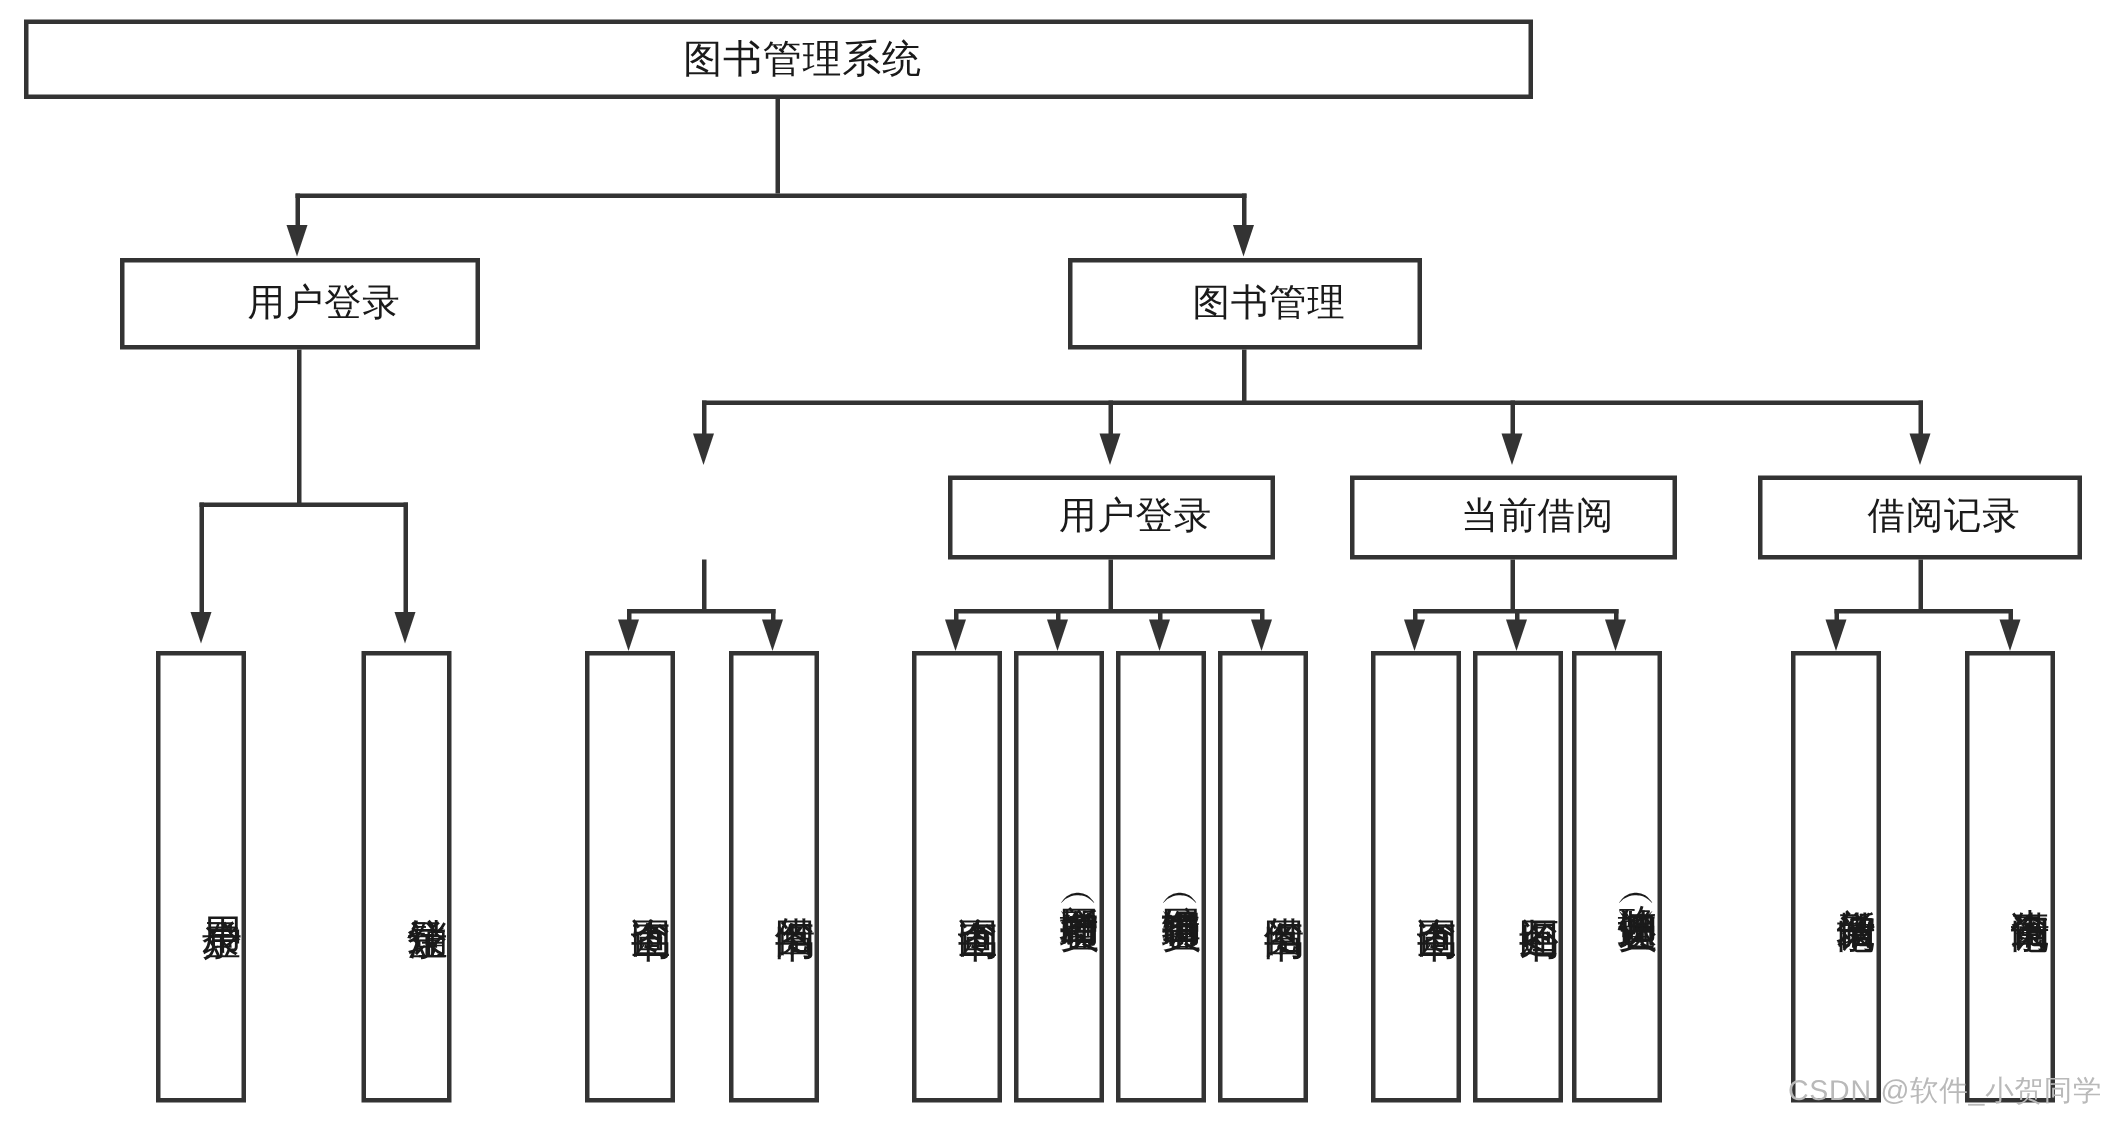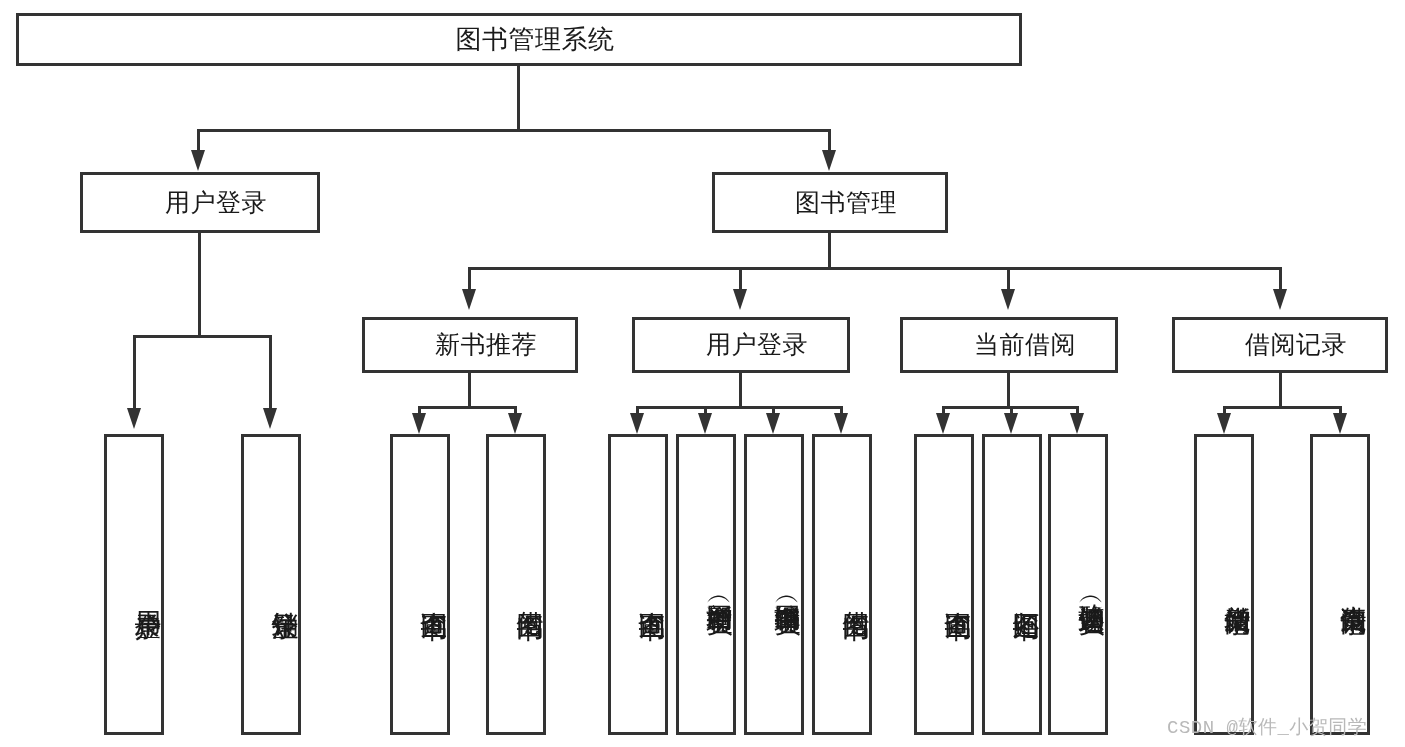--- a/index.html
+++ b/index.html
@@ -117,23 +117,20 @@
 
   <div class="edge v" style="left:739px; top:267px; width:3px; height:25px;"></div>
   <div class="arrow" style="left:733px; top:289px;"></div>
 
   <div class="edge v" style="left:1007px; top:267px; width:3px; height:25px;"></div>
   <div class="arrow" style="left:1001px; top:289px;"></div>
 
   <div class="edge v" style="left:1279px; top:267px; width:3px; height:25px;"></div>
   <div class="arrow" style="left:1273px; top:289px;"></div>
 
-  <div class="node horiz" style="left:362px; top:317px; width:216px; height:56px;">
-    <span>新书推荐</span>
-  </div>
 
   <div class="node horiz" style="left:632px; top:317px; width:218px; height:56px;">
     <span>用户登录</span>
   </div>
 
   <div class="node horiz" style="left:1172px; top:317px; width:216px; height:56px;">
     <span>借阅记录</span>
   </div>
 
   <div class="node horiz" style="left:900px; top:317px; width:218px; height:56px;">
@@ -211,15 +208,15 @@
     <span>确认归还（管理员）</span>
   </div>
 
   <div class="node vert tall-text" style="left:1194px; top:434px; width:60px; height:301px;">
     <span>新增借阅记录</span>
   </div>
   <div class="node vert tall-text" style="left:1310px; top:434px; width:60px; height:301px;">
     <span>查询借阅记录</span>
   </div>
 
-  <div class="watermark" style="left:1167px; top:714px;font-family:Liberation Mono, monospace;">CSDN @软件_小贺同学</div>
+  <div class="watermark" style="left:1192px; top:714px;">CSDN @软件_小贺同学</div>
 
 </div>
 
 </body></html>

